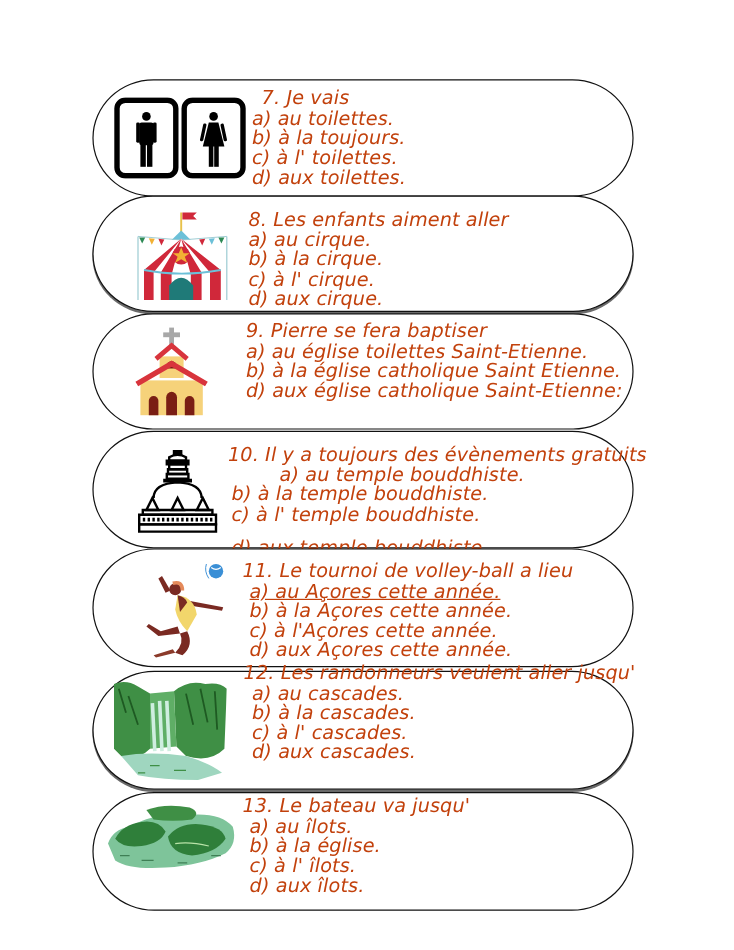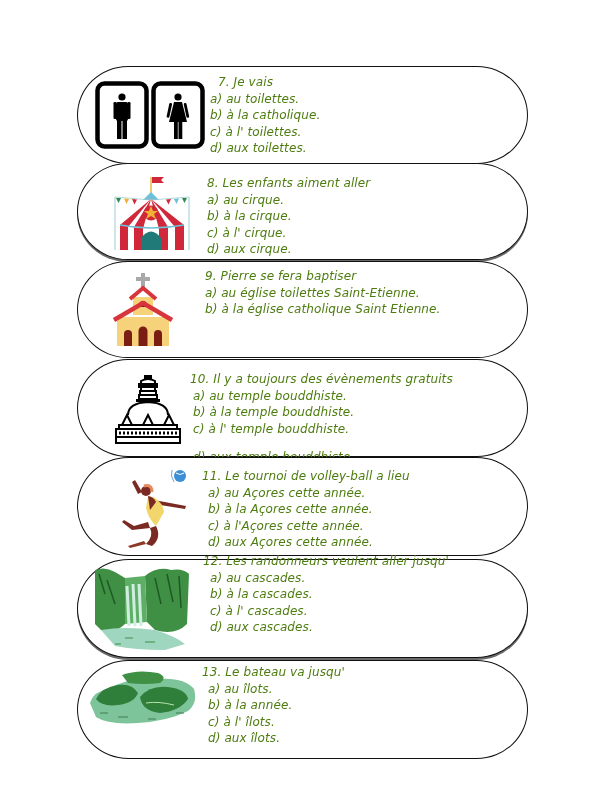--- a/index.html
+++ b/index.html
@@ -1,22 +1,22 @@
 <!DOCTYPE html>
 <html><head>
 <meta charset="utf-8">
 <style>
   html, body { margin:0; padding:0; background:#ffffff; }
   body { width:612px; height:792px; position:relative; overflow:hidden;
          font-family:"DejaVu Sans", sans-serif; }
   .pill { position:absolute; left:77px; width:451px; border:1px solid #111;
           border-radius:52px / 50px; box-sizing:border-box; background:#fff; }
   .pill.shadow { box-shadow:0 2px 0 #6a6a6a; }
-  .qtext { position:absolute; font-style:italic; font-size:12px; line-height:16.5px;
-           color:#4d7c0f; font-weight:lighter; white-space:nowrap; letter-spacing:0.1px; }
+  .qtext { position:absolute; font-style:italic; font-size:16px; line-height:16.5px;
+           color:#c2410c; font-weight:lighter; white-space:nowrap; letter-spacing:0.1px; }
   .qtext .stem, .qtext .opt { display:block; }
   .icon { position:absolute; }
 </style>
 </head>
 <body>
 
 <div class="pill" style="top:66px;height:98px;"></div>
 <svg class="icon" style="left:95px;top:81px;" width="110" height="68" viewBox="0 0 110 68">
   <rect x="2.5" y="2.5" width="49" height="63" rx="7" fill="#fff" stroke="#000" stroke-width="4.5"></rect>
   <rect x="58.5" y="2.5" width="49" height="63" rx="7" fill="#fff" stroke="#000" stroke-width="4.5"></rect>
@@ -31,21 +31,21 @@
   <circle cx="83" cy="16" r="3.6" fill="#000"></circle>
   <path d="M79 21 h8 l5 20 h-18 z" fill="#000"></path>
   <rect x="74.5" y="22" width="2.8" height="15" rx="1.2" fill="#000" transform="rotate(12 76 22)"></rect>
   <rect x="88.5" y="22" width="2.8" height="15" rx="1.2" fill="#000" transform="rotate(-12 90 22)"></rect>
   <rect x="79" y="40" width="3.8" height="18" fill="#000"></rect>
   <rect x="83.5" y="40" width="3.8" height="18" fill="#000"></rect>
 </svg>
 <div class="qtext" style="left:210px;top:74px;">
   <span class="stem" style="padding-left:8px;">7.  Je vais</span>
   <span class="opt">a)  au toilettes.</span>
-  <span class="opt">b)  à la catholique.</span>
+  <span class="opt">b)  à la toujours.</span>
   <span class="opt">c)  à l' toilettes.</span>
   <span class="opt">d)  aux toilettes.</span>
 </div>
 
 <div class="pill shadow" style="top:163px;height:97px;"></div>
 <svg class="icon" style="left:112px;top:175px;" width="80" height="76" viewBox="0 0 80 76">
   <line x1="39" y1="2" x2="39" y2="20" stroke="#e8c24a" stroke-width="1.6"></line>
   <path d="M40 2 h12 l-3 3 l3 3 h-12 z" fill="#d0283a"></path>
   <line x1="3" y1="22" x2="3" y2="75" stroke="#9ccbd2" stroke-width="1"></line>
   <line x1="77" y1="22" x2="77" y2="75" stroke="#9ccbd2" stroke-width="1"></line>
@@ -86,20 +86,21 @@
   <rect x="5" y="45" width="52" height="29" fill="#f6d27a"></rect>
   <path d="M2 48 L31 31 L60 48" fill="none" stroke="#d8343c" stroke-width="4.5"></path>
   <path d="M12 74 v-12 a4 4 0 0 1 8 0 v12 z" fill="#7a1e14"></path>
   <path d="M26.5 74 v-15 a4.5 4.5 0 0 1 9 0 v15 z" fill="#7a1e14"></path>
   <path d="M42 74 v-12 a4 4 0 0 1 8 0 v12 z" fill="#7a1e14"></path>
 </svg>
 <div class="qtext" style="left:205px;top:268px;">
   <span class="stem">9. Pierre se fera baptiser</span>
   <span class="opt">a)  au église toilettes Saint-Etienne.</span>
   <span class="opt">b)  à la église catholique Saint Etienne.</span>
+  <span class="opt">d)  aux église catholique Saint-Etienne:</span>
 </div>
 
 <div class="pill" style="top:359px;height:98px;"></div>
 <svg class="icon" style="left:114px;top:375px;" width="68" height="70" viewBox="0 0 68 70" fill="none" stroke="#000" stroke-width="2">
   <path d="M31 1 h6 v3 h-6 z" fill="#000"></path>
   <path d="M27 6 Q34 2 41 6 v3 h-14 z" fill="#fff"></path>
   <path d="M25 9 h18 v3 h-18 z" fill="#000"></path>
   <path d="M27 12 h14 v4 h-14 z"></path>
   <path d="M26 16 h16 v4 h-16 z"></path>
   <path d="M25 20 h18 v4 h-18 z"></path>
@@ -108,21 +109,21 @@
   <path d="M8 50 L13 40 L18 50 Z"></path>
   <path d="M29 50 L34 40 L39 50 Z"></path>
   <path d="M50 50 L55 40 L60 50 Z"></path>
   <path d="M5 50 h58 v4 h-58 z"></path>
   <path d="M2 54 h64 v8 h-64 z"></path>
   <path d="M2 62 h64 v6 h-64 z"></path>
   <line x1="5" y1="58" x2="63" y2="58" stroke-dasharray="2 2" stroke-width="3"></line>
 </svg>
 <div class="qtext" style="left:190px;top:371px;">
   <span class="stem">10.  Il y a toujours des évènements gratuits</span>
-  <span class="opt" style="padding-left:3px;">a)  au temple bouddhiste.</span>
+  <span class="opt" style="padding-left:3px;margin-left:40px;">a)  au temple bouddhiste.</span>
   <span class="opt" style="padding-left:3px;">b)  à la temple bouddhiste.</span>
   <span class="opt" style="padding-left:3px;">c)  à l' temple bouddhiste.</span>
   <span class="opt" style="padding-left:3px;margin-top:12px;">d)  aux temple bouddhiste.</span>
 </div>
 
 <div class="pill" style="top:457px;height:99px;"></div>
 <svg class="icon" style="left:110px;top:464px;" width="82" height="86" viewBox="0 0 82 86">
   <circle cx="70" cy="12" r="6" fill="#3a8fd6"></circle>
   <path d="M66 9 Q70 12 74 9" stroke="#ffffff" stroke-width="1" fill="none"></path>
   <path d="M62 6 Q60 12 64 18" stroke="#3a8fd6" stroke-width="0.8" fill="none"></path>
@@ -136,21 +137,21 @@
 
   <path d="M38 32 Q52 34 54 48 L46 62 Q38 54 36 44 Z" fill="#f2d66b"></path>
   <path d="M38 32 Q44 33 46 38 L40 46 Z" fill="#7a2a22"></path>
 
   <path d="M46 62 Q52 74 42 82 L36 80 Q44 72 40 64 Z" fill="#7a2a22"></path>
   <path d="M40 64 L22 66 L12 58 L14 56 L24 62 L38 58 Z" fill="#7a2a22"></path>
   <path d="M36 80 L20 84 L18 82 L34 77 Z" fill="#8b3a2a"></path>
 </svg>
 <div class="qtext" style="left:202px;top:468px;">
   <span class="stem">11.  Le tournoi de volley-ball a lieu</span>
-  <span class="opt" style="padding-left:6px;">a)  au Açores cette année.</span>
+  <span class="opt" style="padding-left:6px;text-decoration:underline;">a)  au Açores cette année.</span>
   <span class="opt" style="padding-left:6px;">b)  à la Açores cette année.</span>
   <span class="opt" style="padding-left:6px;">c)  à l'Açores cette année.</span>
   <span class="opt" style="padding-left:6px;">d)  aux Açores cette année.</span>
 </div>
 
 <div class="pill shadow" style="top:559px;height:99px;"></div>
 <svg class="icon" style="left:95px;top:564px;" width="94" height="88" viewBox="0 0 94 88">
   <path d="M0 6 Q10 2 20 8 L30 14 L30 60 Q20 70 6 66 L0 60 Z" fill="#3f8f45"></path>
   <path d="M50 12 Q62 2 76 6 Q88 4 94 10 L92 60 Q80 72 60 66 L52 58 Z" fill="#3f8f45"></path>
   <path d="M4 10 L10 30 M12 16 L20 40 M60 14 L66 40 M72 10 L78 38 M84 12 L86 44" stroke="#1e5a22" stroke-width="1.5"></path>
@@ -172,16 +173,16 @@
   <path d="M2 36 Q6 24 20 22 Q40 10 70 12 Q96 10 106 22 Q110 36 100 44 Q80 54 50 56 Q20 58 8 50 Z" fill="#7ec49a"></path>
   <path d="M8 32 Q14 20 30 18 Q44 16 50 26 Q46 36 30 38 Q14 40 8 32 Z" fill="#2f7f3a"></path>
   <path d="M52 30 Q62 18 80 20 Q98 22 100 32 Q92 44 72 46 Q54 44 52 30 Z" fill="#2f7f3a"></path>
   <path d="M34 8 Q50 2 70 6 Q80 10 72 16 Q56 18 40 16 Z" fill="#3f8f45"></path>
   <path d="M58 36 Q70 34 86 38" stroke="#b9e3a8" stroke-width="1" fill="none"></path>
   <path d="M12 46 h8 M30 50 h10 M60 52 h8 M88 46 h8" stroke="#3f7f55" stroke-width="1"></path>
 </svg>
 <div class="qtext" style="left:202px;top:664px;">
   <span class="stem">13. Le bateau va jusqu'</span>
   <span class="opt" style="padding-left:6px;">a) au îlots.</span>
-  <span class="opt" style="padding-left:6px;">b) à la année.</span>
+  <span class="opt" style="padding-left:6px;">b) à la église.</span>
   <span class="opt" style="padding-left:6px;">c)  à l' îlots.</span>
   <span class="opt" style="padding-left:6px;">d)  aux îlots.</span>
 </div>
 
 </body></html>

